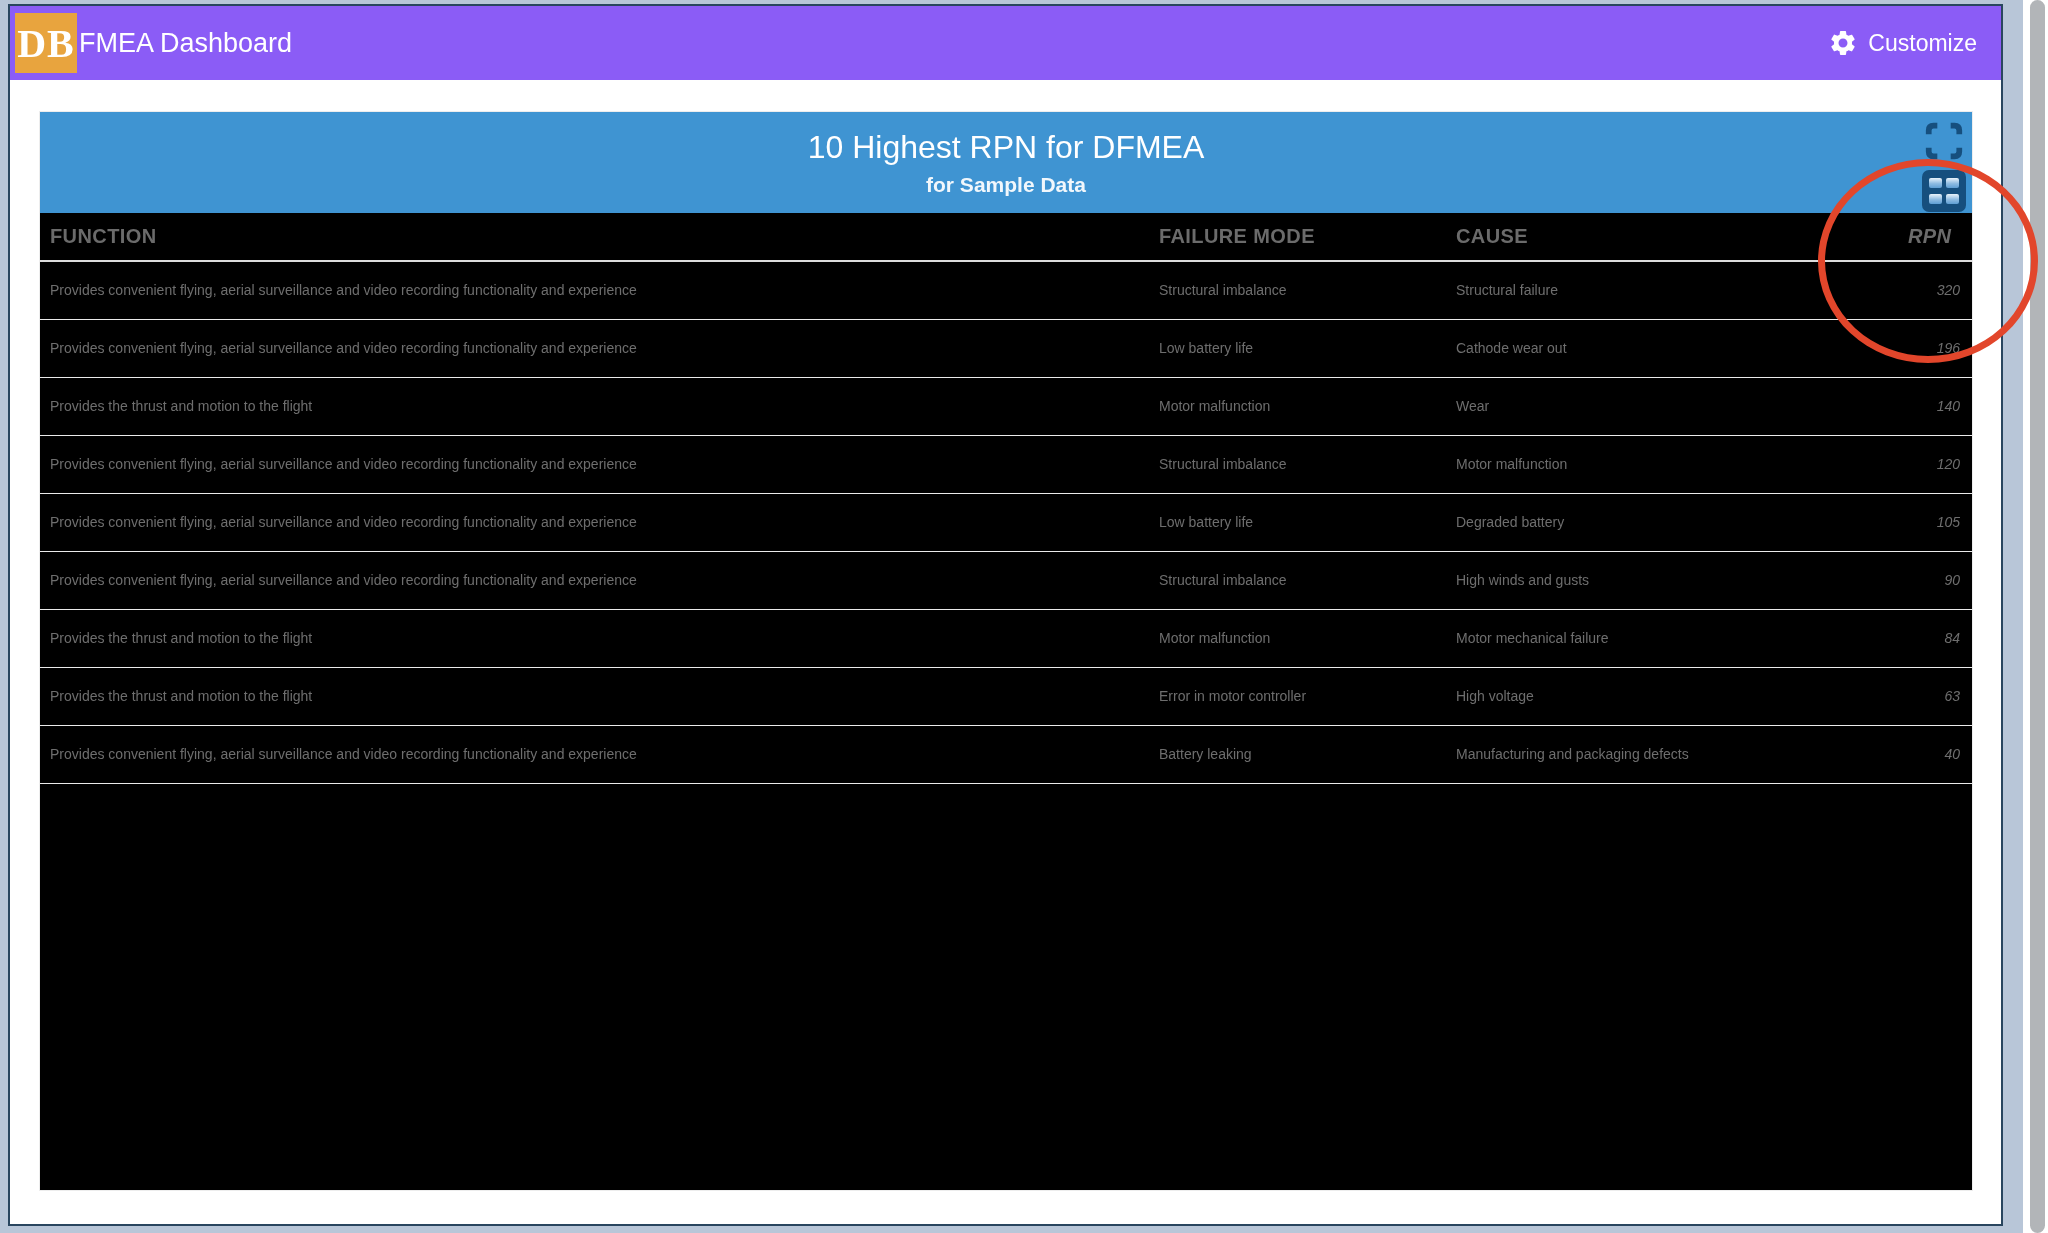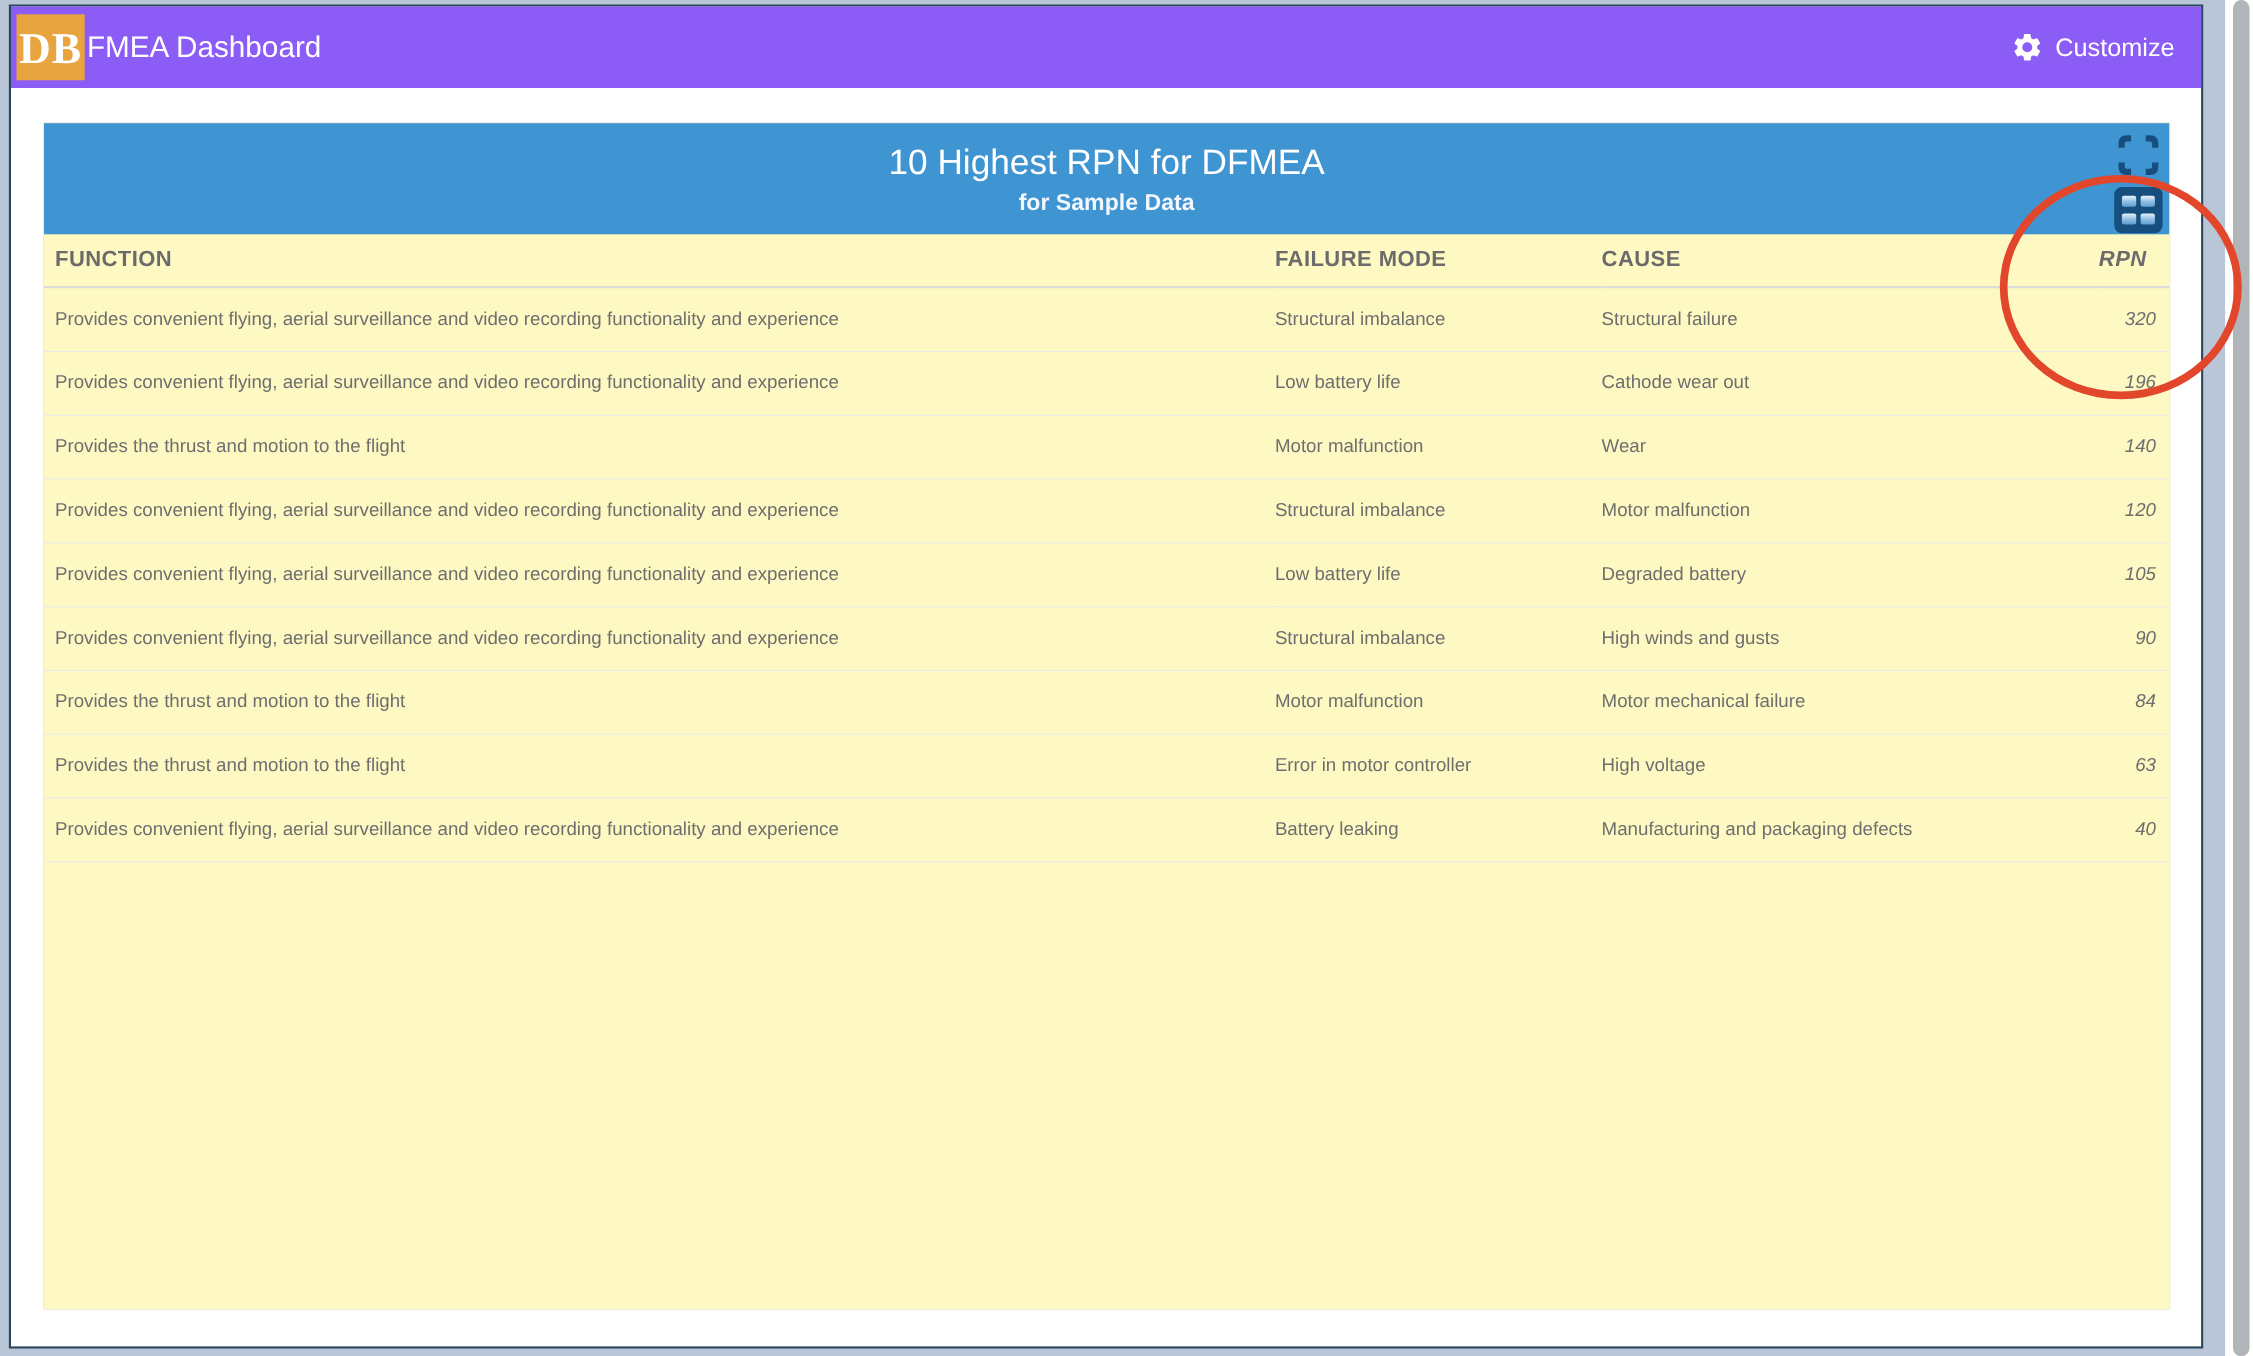--- a/index.html
+++ b/index.html
@@ -17,35 +17,35 @@
             display:flex; align-items:center; padding:0 24px 0 5px; }
   .logo { width:62px; height:60px; background:#e8a43e; color:#ffffff;
           font-family:"Liberation Serif", serif; font-weight:700; font-size:40px;
           display:flex; align-items:center; justify-content:center; letter-spacing:1px; cursor:pointer; }
   .app-title { color:#ffffff; font-size:27px; margin-left:2px; }
   .spacer { flex:1; }
   .customize { display:flex; align-items:center; gap:10px; color:#ffffff; font-size:23px; cursor:pointer; }
 
   
   .card { position:absolute; left:29px; top:105px; width:1934px; height:1080px;
-          background:#fef9c3; border:1px solid #ededed; }
+          background:#000000; border:1px solid #ededed; }
   .card-header { position:relative; height:101px; background:#3f94d2;
                  display:flex; flex-direction:column; align-items:center; justify-content:center; gap:7px; }
   .card-title { color:#ffffff; font-size:32px; }
   .card-subtitle { color:rgba(255,255,255,0.93); font-size:21px;font-weight:bold; }
 
   .header-icons { position:absolute; top:6px; right:5px; display:flex; flex-direction:column;
                   align-items:center; gap:5px; }
   .icon-btn { width:46px; height:45px; display:flex; align-items:center; justify-content:center; cursor:pointer; }
 
   
   .rpn-table { width:100%; border-collapse:collapse; table-layout:fixed; }
   .rpn-table th { height:48px; text-align:left; font-size:20px; font-weight:700; color:#6b6b6b;
                   letter-spacing:0.4px; border-bottom:2px solid #dcdcdc; padding:0; white-space:nowrap; }
-  .rpn-table td { height:58px; font-size:17px; color:#6e6e6e; border-bottom:1px solid #eaeaea;
+  .rpn-table td { height:58px; font-size:14px; color:#6e6e6e; border-bottom:1px solid #eaeaea;
                   padding:0; white-space:nowrap; overflow:hidden; }
   .c-fn  { padding-left:10px !important; }
   .c-rpn { text-align:right; padding-right:12px !important;font-style:italic; }
 
   
   .tooltip { position:absolute; left:1830px; top:227px; width:190px; padding:5px 0 7px;
              background:rgba(16,16,16,0.88); border-radius:8px; color:#ffffff; font-size:21px;
              line-height:31px; text-align:center; z-index:45; }
   .tooltip-arrow { position:absolute; top:-13px; left:76px; width:0; height:0;
                    border-left:14px solid transparent; border-right:14px solid transparent;

